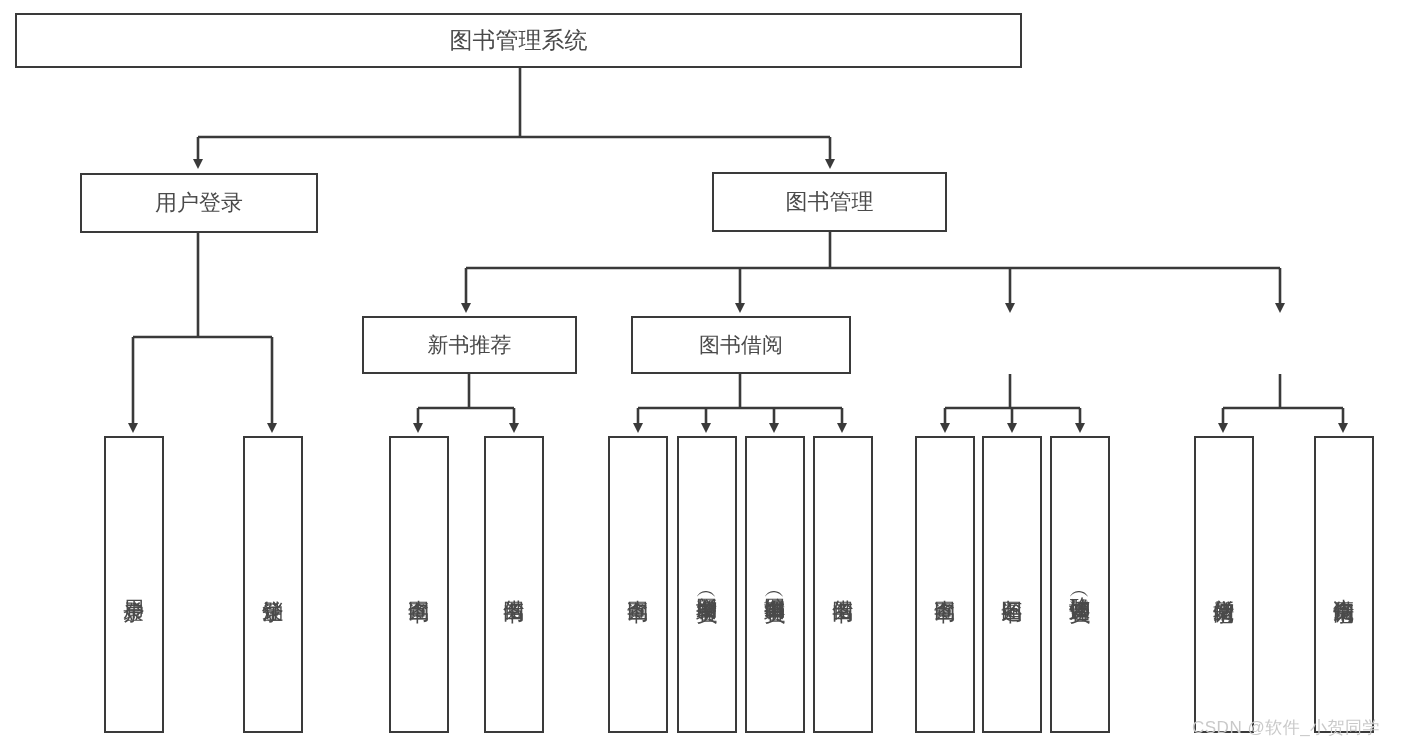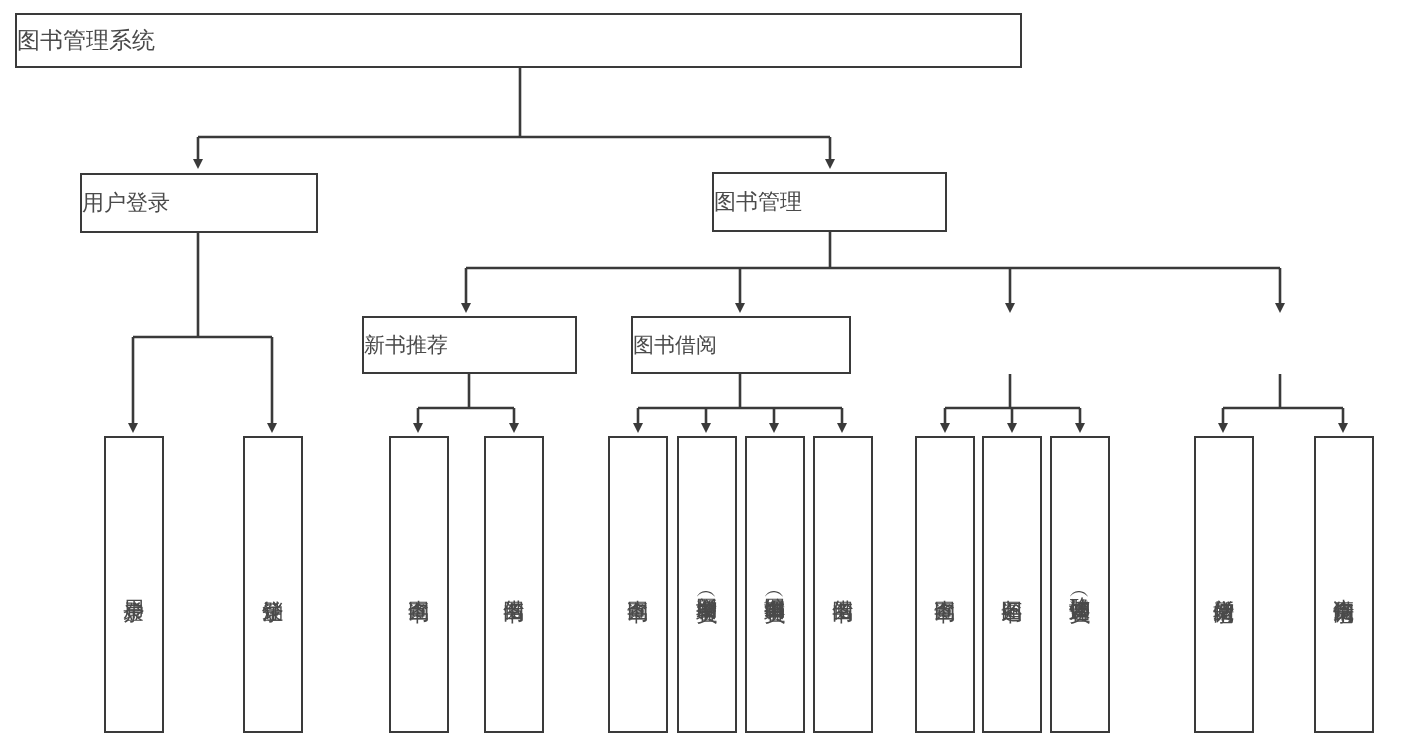--- a/index.html
+++ b/index.html
@@ -1,21 +1,21 @@
 <!DOCTYPE html>
 <html><head>
 <meta charset="utf-8">
 <style>
   html,body{margin:0;padding:0;background:#ffffff;}
   body{font-family:"Liberation Sans","DejaVu Sans",sans-serif;}
   #canvas{position:relative;width:1405px;height:747px;background:#ffffff;overflow:hidden;}
   svg.connectors{position:absolute;left:0;top:0;width:1405px;height:747px;pointer-events:none;}
 
   .node{position:absolute;box-sizing:border-box;background:#ffffff;border:2px solid #3a3a3a;
-        display:flex;align-items:center;justify-content:flex-start;}
+        display:flex;align-items:center;justify-content:center;}
   .node .lbl{color:#4a4a4a;font-size:22px;line-height:1.15;white-space:nowrap;}
 
   .node.root .lbl{font-size:23px;}
   .node.level2 .lbl{font-size:22px;}
   .node.level3 .lbl{font-size:21px;}
 
   .node.leaf{border:2px solid #3a3a3a;align-items:center;justify-content:center;}
   .node.leaf .lbl{
      writing-mode:vertical-rl;
      text-orientation:upright;
@@ -141,14 +141,15 @@
     <span class="lbl">确认归还（管理员）</span>
   </div>
 
   <div class="node leaf" style="left:1194px;top:436px;width:60px;height:297px;">
     <span class="lbl">新增借阅记录</span>
   </div>
   <div class="node leaf" style="left:1314px;top:436px;width:60px;height:297px;">
     <span class="lbl">查询借阅记录</span>
   </div>
 
+  <div class="watermark" style="left:1192px;top:716px;">CSDN @软件_小贺同学</div>
 
 </div>
 
 </body></html>

